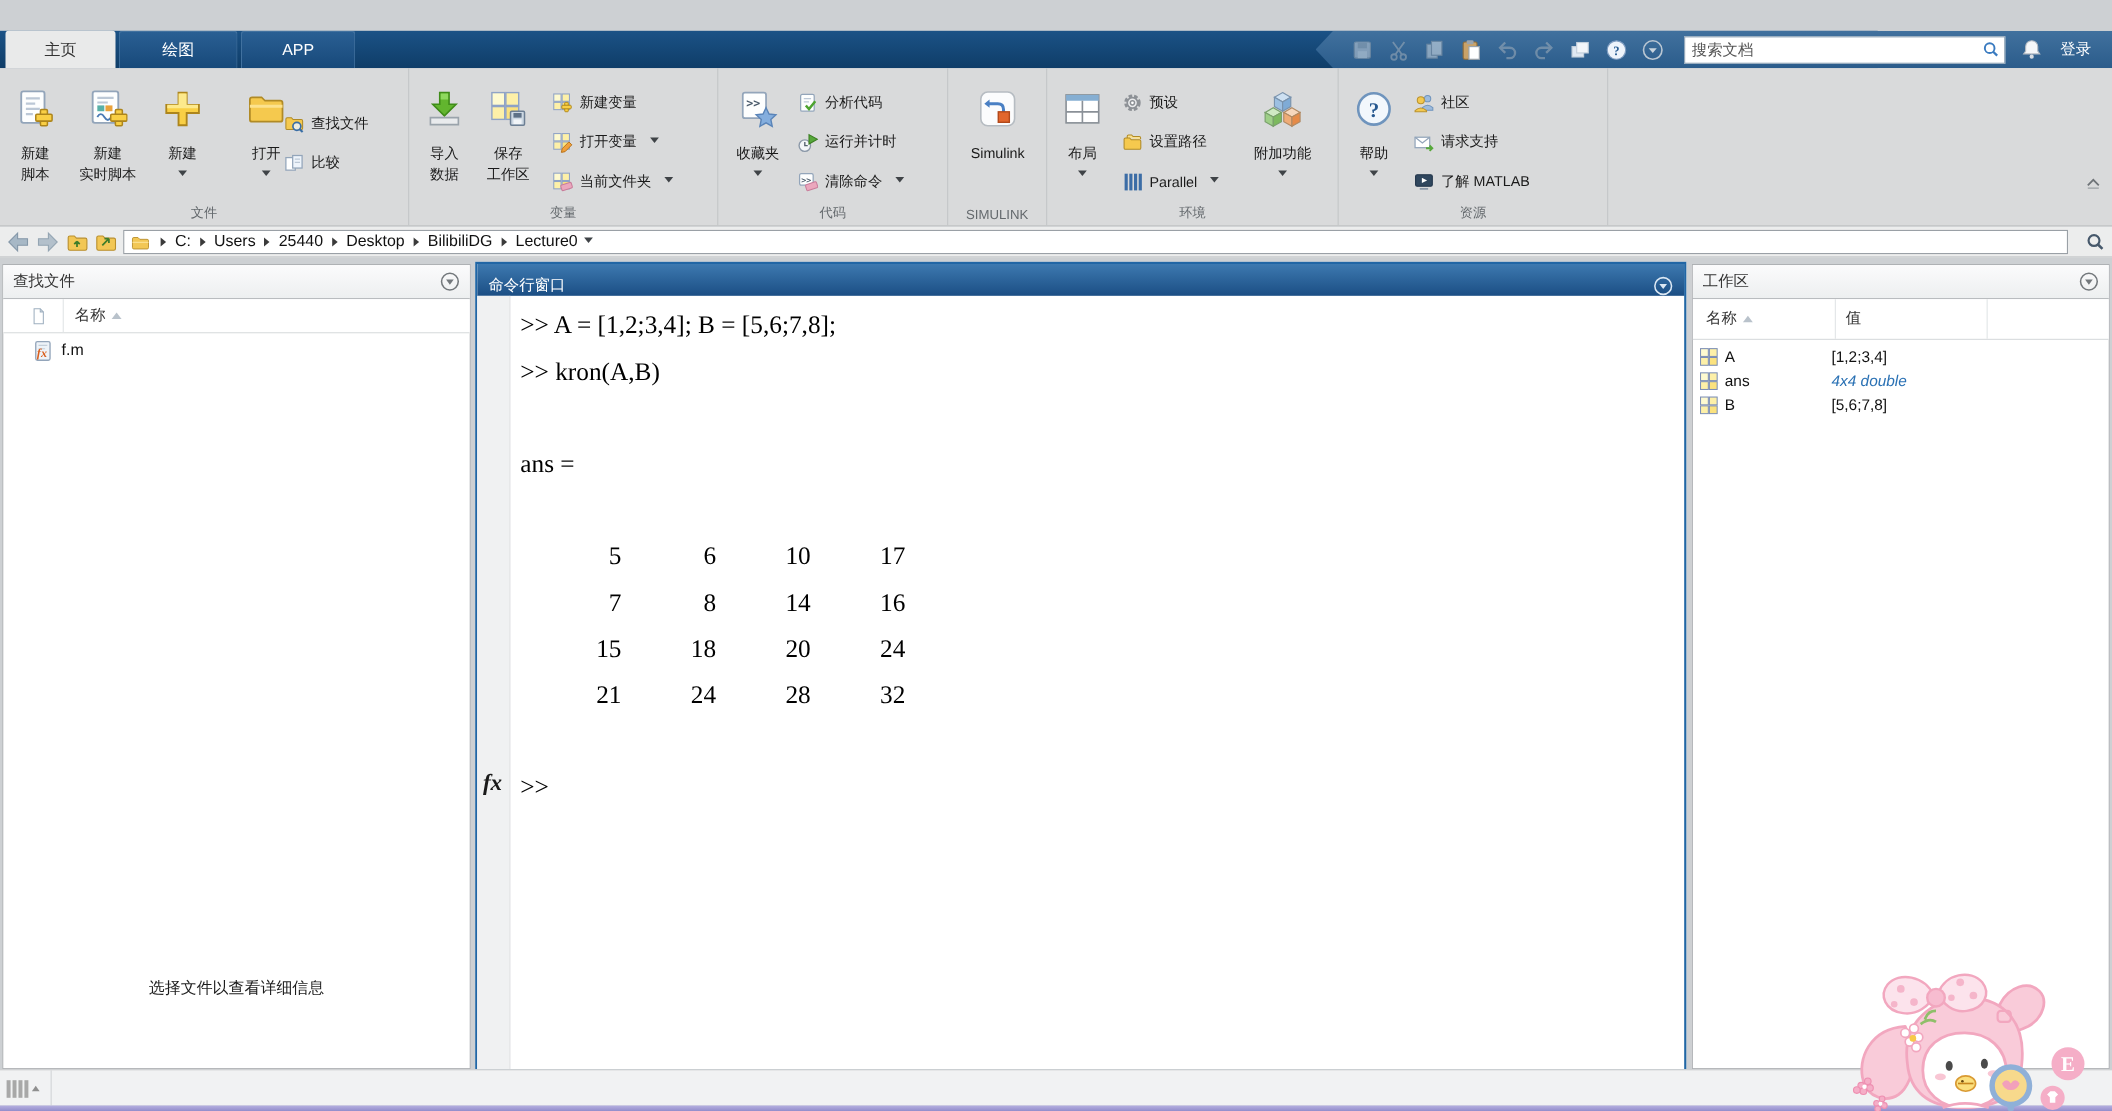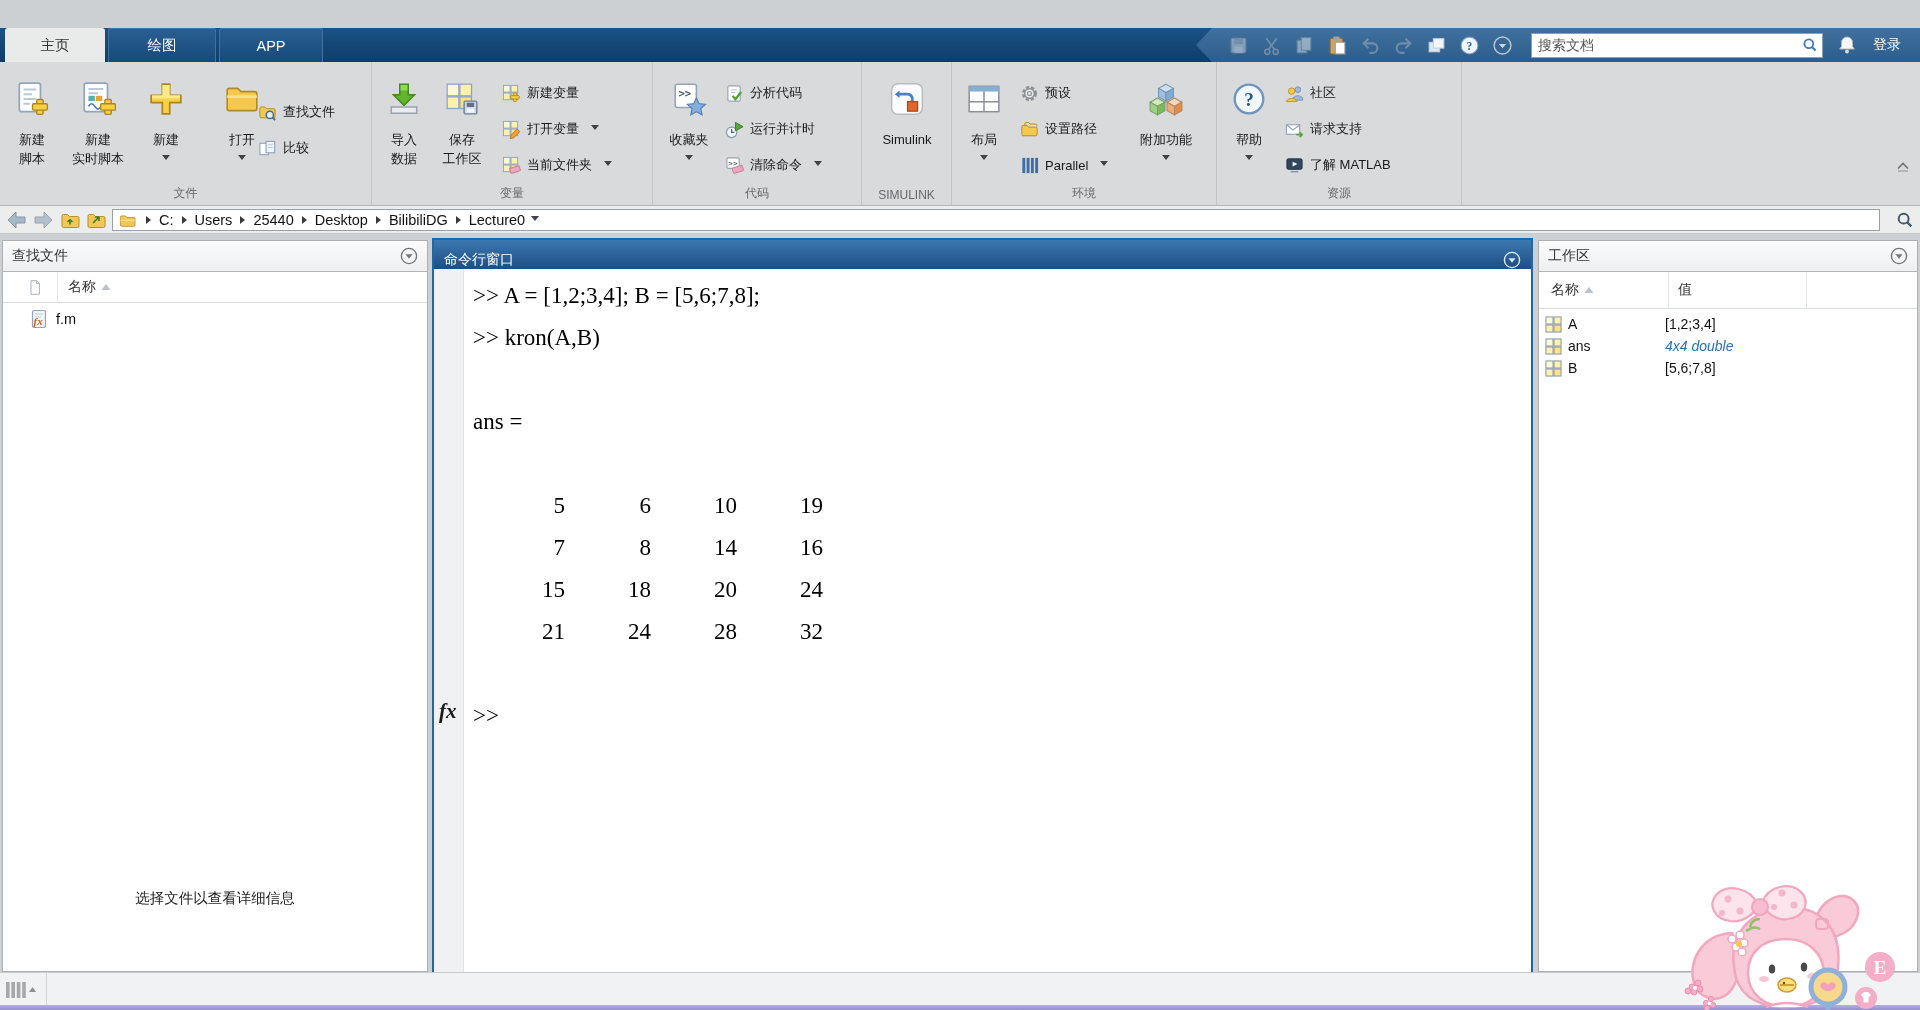--- a/index.html
+++ b/index.html
@@ -674,21 +674,21 @@
     <div id="cmd-content">
       <div class="cline">&gt;&gt; A = [1,2;3,4]; B = [5,6;7,8];</div>
       <div class="cline">&gt;&gt; kron(A,B)</div>
       <div class="cline"></div>
       <div class="cline">ans =</div>
       <div class="cline"></div>
       <div class="cline mrow">
         <span class="mc">5</span>
         <span class="mc">6</span>
         <span class="mc">10</span>
-        <span class="mc">19</span>
+        <span class="mc">17</span>
       </div>
       <div class="cline mrow">
         <span class="mc">7</span>
         <span class="mc">8</span>
         <span class="mc">14</span>
         <span class="mc">16</span>
       </div>
       <div class="cline mrow">
         <span class="mc">15</span>
         <span class="mc">18</span>

